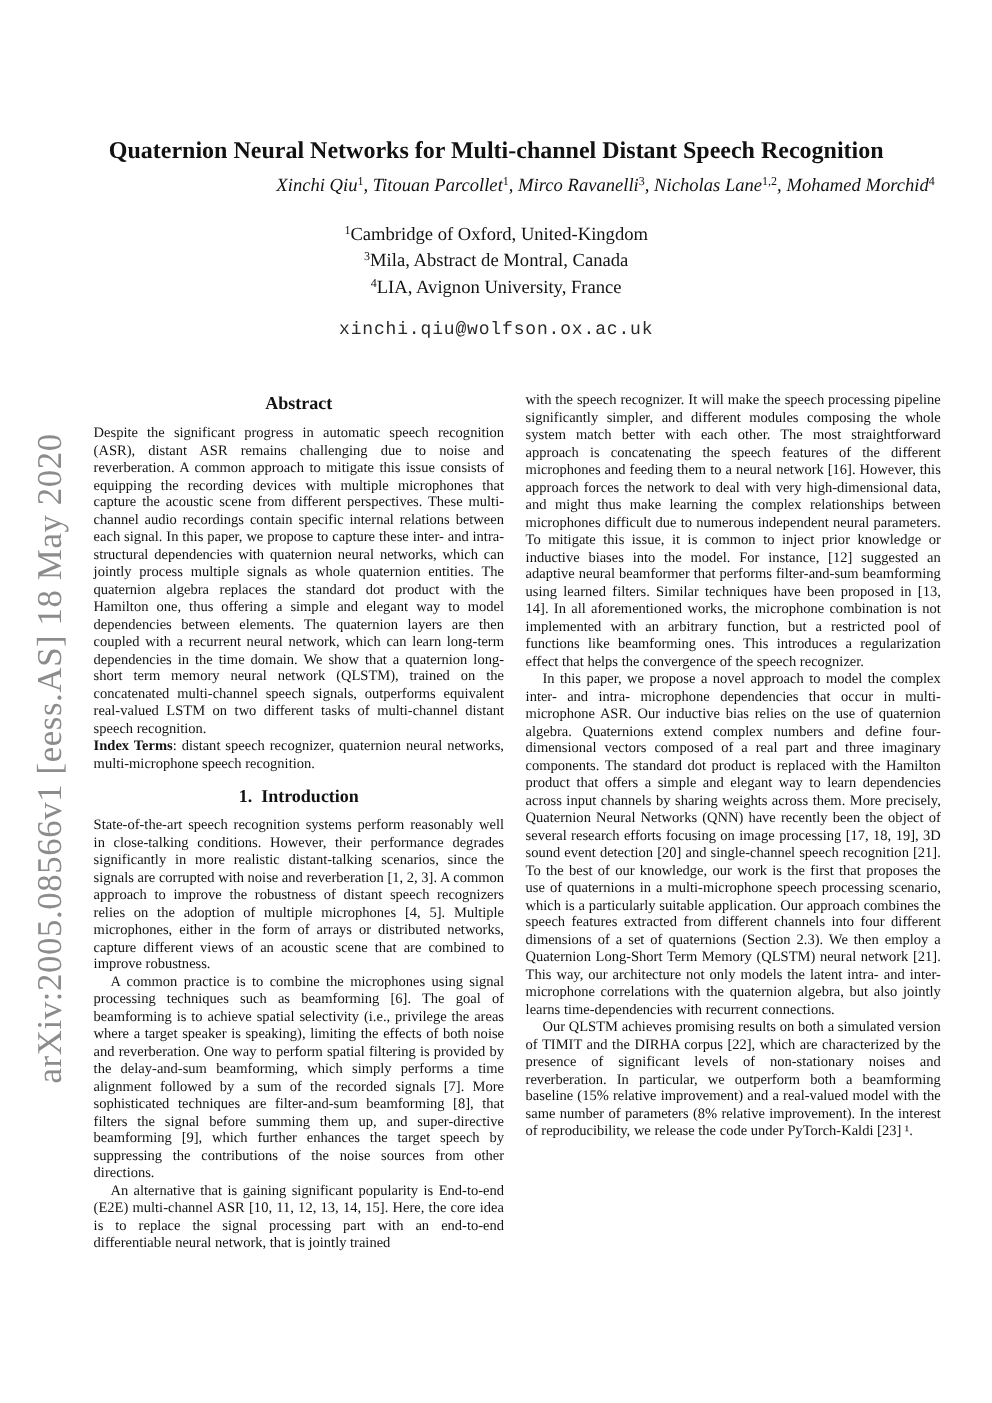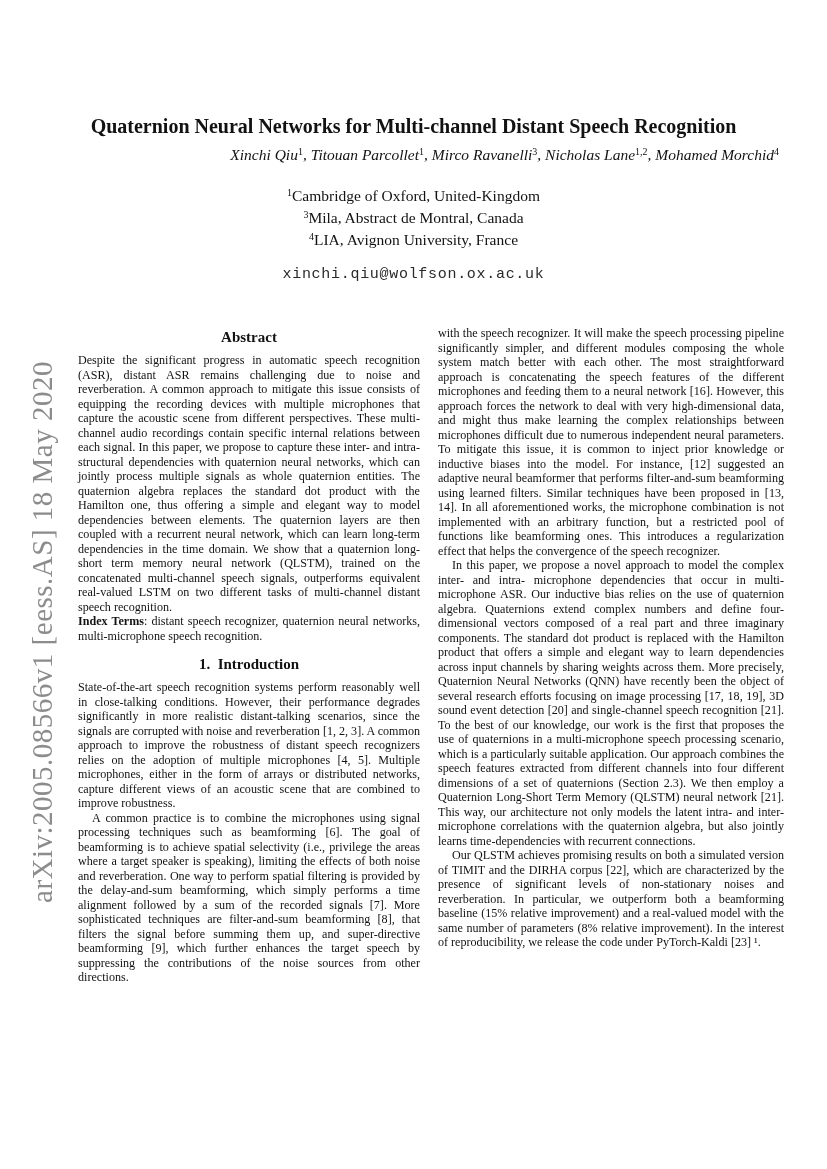--- a/index.html
+++ b/index.html
@@ -139,20 +139,21 @@
 
   <div class="email">xinchi.qiu@wolfson.ox.ac.uk</div>
 
   <div class="col col-left">
     <div class="sec-heading">Abstract</div>
     <p class="par">Despite the significant progress in automatic speech recognition (ASR), distant ASR remains challenging due to noise and reverberation. A common approach to mitigate this issue consists of equipping the recording devices with multiple microphones that capture the acoustic scene from different perspectives. These multi-channel audio recordings contain specific internal relations between each signal. In this paper, we propose to capture these inter- and intra- structural dependencies with quaternion neural networks, which can jointly process multiple signals as whole quaternion entities. The quaternion algebra replaces the standard dot product with the Hamilton one, thus offering a simple and elegant way to model dependencies between elements. The quaternion layers are then coupled with a recurrent neural network, which can learn long-term dependencies in the time domain. We show that a quaternion long-short term memory neural network (QLSTM), trained on the concatenated multi-channel speech signals, outperforms equivalent real-valued LSTM on two different tasks of multi-channel distant speech recognition.</p>
     <p class="par index-terms"><span class="bold">Index Terms</span><span>: distant speech recognizer, quaternion neural networks, multi-microphone speech recognition.</span></p>
     <div class="sec-heading intro-heading">1.&nbsp; Introduction</div>
     <p class="par">State-of-the-art speech recognition systems perform reasonably well in close-talking conditions. However, their performance degrades significantly in more realistic distant-talking scenarios, since the signals are corrupted with noise and reverberation [1, 2, 3]. A common approach to improve the robustness of distant speech recognizers relies on the adoption of multiple microphones [4, 5]. Multiple microphones, either in the form of arrays or distributed networks, capture different views of an acoustic scene that are combined to improve robustness.</p>
     <p class="par indent">A common practice is to combine the microphones using signal processing techniques such as beamforming [6]. The goal of beamforming is to achieve spatial selectivity (i.e., privilege the areas where a target speaker is speaking), limiting the effects of both noise and reverberation. One way to perform spatial filtering is provided by the delay-and-sum beamforming, which simply performs a time alignment followed by a sum of the recorded signals [7]. More sophisticated techniques are filter-and-sum beamforming [8], that filters the signal before summing them up, and super-directive beamforming [9], which further enhances the target speech by suppressing the contributions of the noise sources from other directions.</p>
+    <p class="par indent">An alternative that is gaining significant popularity is End-to-end (E2E) multi-channel ASR [10, 11, 12, 13, 14, 15]. Here, the core idea is to replace the signal processing part with an end-to-end differentiable neural network, that is jointly trained</p>
   </div>
 
   <div class="col col-right">
     <p class="par">with the speech recognizer. It will make the speech processing pipeline significantly simpler, and different modules composing the whole system match better with each other. The most straightforward approach is concatenating the speech features of the different microphones and feeding them to a neural network [16]. However, this approach forces the network to deal with very high-dimensional data, and might thus make learning the complex relationships between microphones difficult due to numerous independent neural parameters. To mitigate this issue, it is common to inject prior knowledge or inductive biases into the model. For instance, [12] suggested an adaptive neural beamformer that performs filter-and-sum beamforming using learned filters. Similar techniques have been proposed in [13, 14]. In all aforementioned works, the microphone combination is not implemented with an arbitrary function, but a restricted pool of functions like beamforming ones. This introduces a regularization effect that helps the convergence of the speech recognizer.</p>
     <p class="par indent">In this paper, we propose a novel approach to model the complex inter- and intra- microphone dependencies that occur in multi-microphone ASR. Our inductive bias relies on the use of quaternion algebra. Quaternions extend complex numbers and define four-dimensional vectors composed of a real part and three imaginary components. The standard dot product is replaced with the Hamilton product that offers a simple and elegant way to learn dependencies across input channels by sharing weights across them. More precisely, Quaternion Neural Networks (QNN) have recently been the object of several research efforts focusing on image processing [17, 18, 19], 3D sound event detection [20] and single-channel speech recognition [21]. To the best of our knowledge, our work is the first that proposes the use of quaternions in a multi-microphone speech processing scenario, which is a particularly suitable application. Our approach combines the speech features extracted from different channels into four different dimensions of a set of quaternions (Section 2.3). We then employ a Quaternion Long-Short Term Memory (QLSTM) neural network [21]. This way, our architecture not only models the latent intra- and inter- microphone correlations with the quaternion algebra, but also jointly learns time-dependencies with recurrent connections.</p>
     <p class="par indent">Our QLSTM achieves promising results on both a simulated version of TIMIT and the DIRHA corpus [22], which are characterized by the presence of significant levels of non-stationary noises and reverberation. In particular, we outperform both a beamforming baseline (15% relative improvement) and a real-valued model with the same number of parameters (8% relative improvement). In the interest of reproducibility, we release the code under PyTorch-Kaldi [23] ¹.</p>
   </div>
 
 
 </div>

